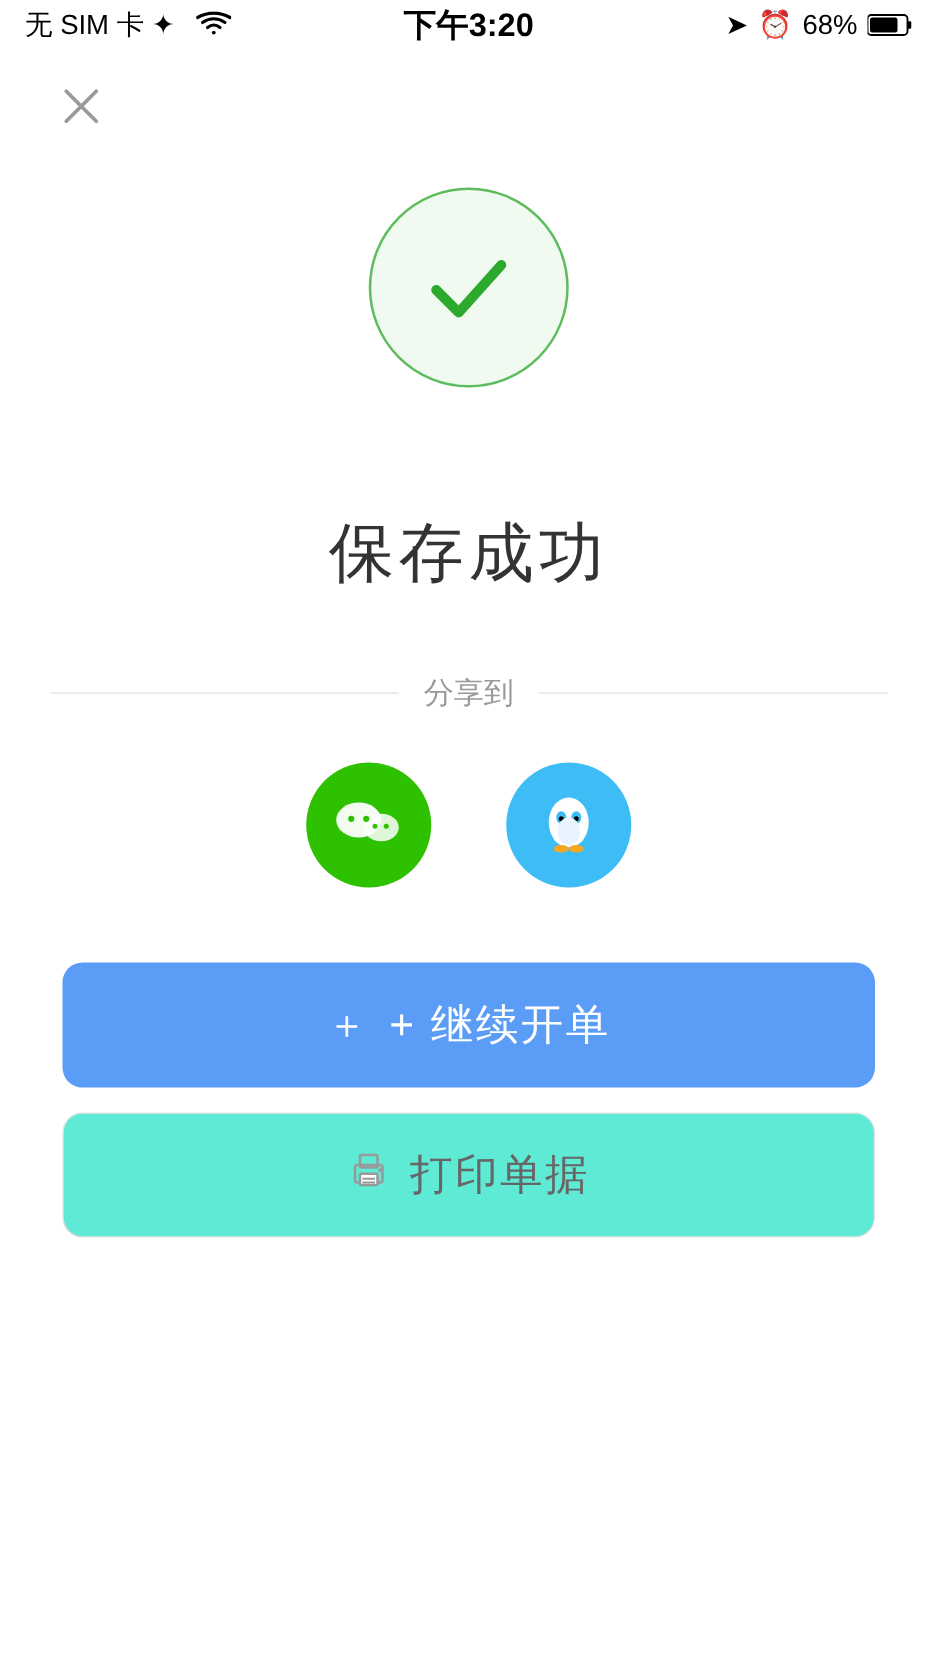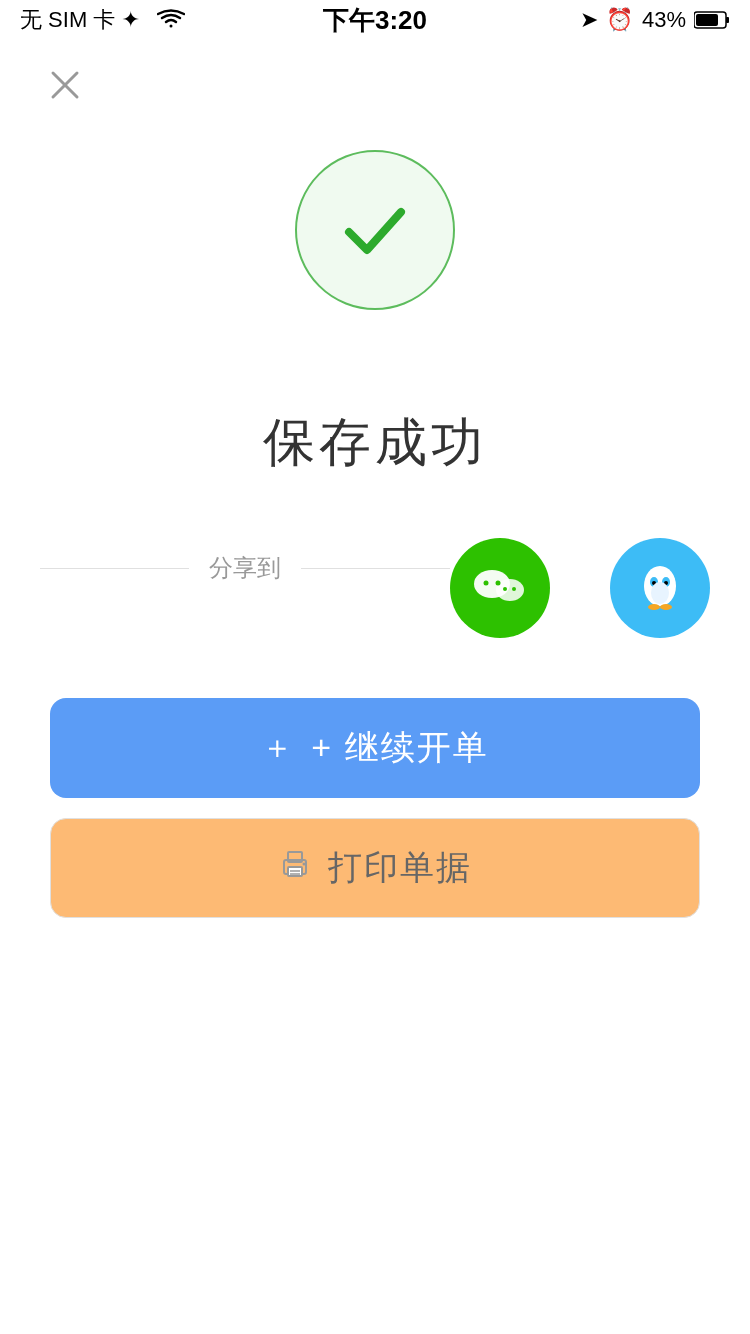--- a/index.html
+++ b/index.html
@@ -97,21 +97,21 @@
       color: #333333;
       margin-bottom: 60px;
       letter-spacing: 4px;
       margin-top: 48px;
     }
 
     
     .share-section {
       width: 100%;
       display: flex;
-      flex-direction: row;
+      flex-direction: column;
       align-items: center;
       margin-bottom: 60px;
     }
 
     .share-divider-row {
       width: 100%;
       display: flex;
       align-items: center;
       margin-bottom: 40px;
     }
@@ -169,21 +169,21 @@
       align-items: center;
       justify-content: center;
       gap: 16px;
       cursor: pointer;
       letter-spacing: 2px;
     }
 
     .btn-secondary {
       width: 100%;
       height: 100px;
-      background: #fdba74;
+      background: #5eead4;
       border: 1px solid #e0e0e0;
       border-radius: 16px;
       font-size: 34px;
       color: #666666;
       display: flex;
       align-items: center;
       justify-content: center;
       gap: 16px;
       cursor: pointer;
       letter-spacing: 2px;
@@ -205,21 +205,21 @@
       <path d="M14 17 L14 17" stroke="#000" stroke-width="3" stroke-linecap="round"></path>
       <path d="M9 13 Q14 9 19 13" stroke="#000" stroke-width="2.5" fill="none" stroke-linecap="round"></path>
       <path d="M5 9 Q14 3 23 9" stroke="#000" stroke-width="2.5" fill="none" stroke-linecap="round"></path>
       <path d="M1 5 Q14 -2 27 5" stroke="#000" stroke-width="2.5" fill="none" stroke-linecap="round"></path>
     </svg>
   </div>
   <div class="status-center">下午3:20</div>
   <div class="status-right">
     <span>➤</span>
     <span>⏰</span>
-    <span>43%</span>
+    <span>68%</span>
 
     <svg width="36" height="20" viewBox="0 0 36 20">
       <rect x="0" y="2" width="32" height="16" rx="3" ry="3" fill="none" stroke="#000" stroke-width="1.5"></rect>
       <rect x="32" y="7" width="3" height="6" rx="1" fill="#000"></rect>
       <rect x="2" y="4" width="22" height="12" rx="2" fill="#000"></rect>
     </svg>
   </div>
 </div>
 
 <div class="close-btn">

